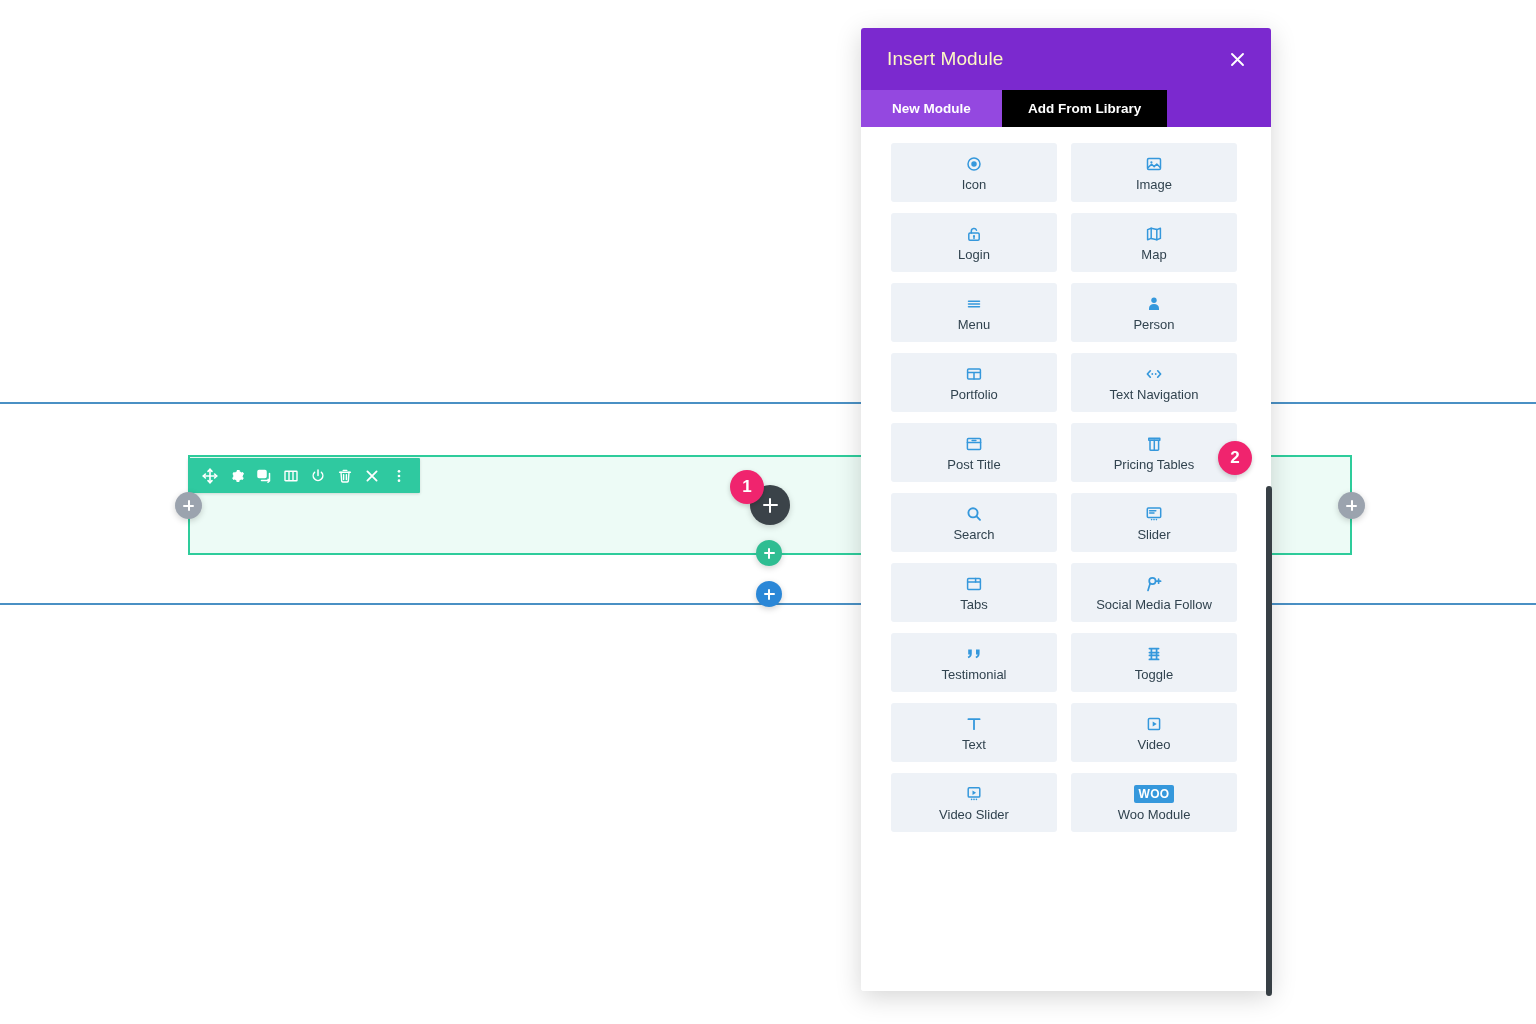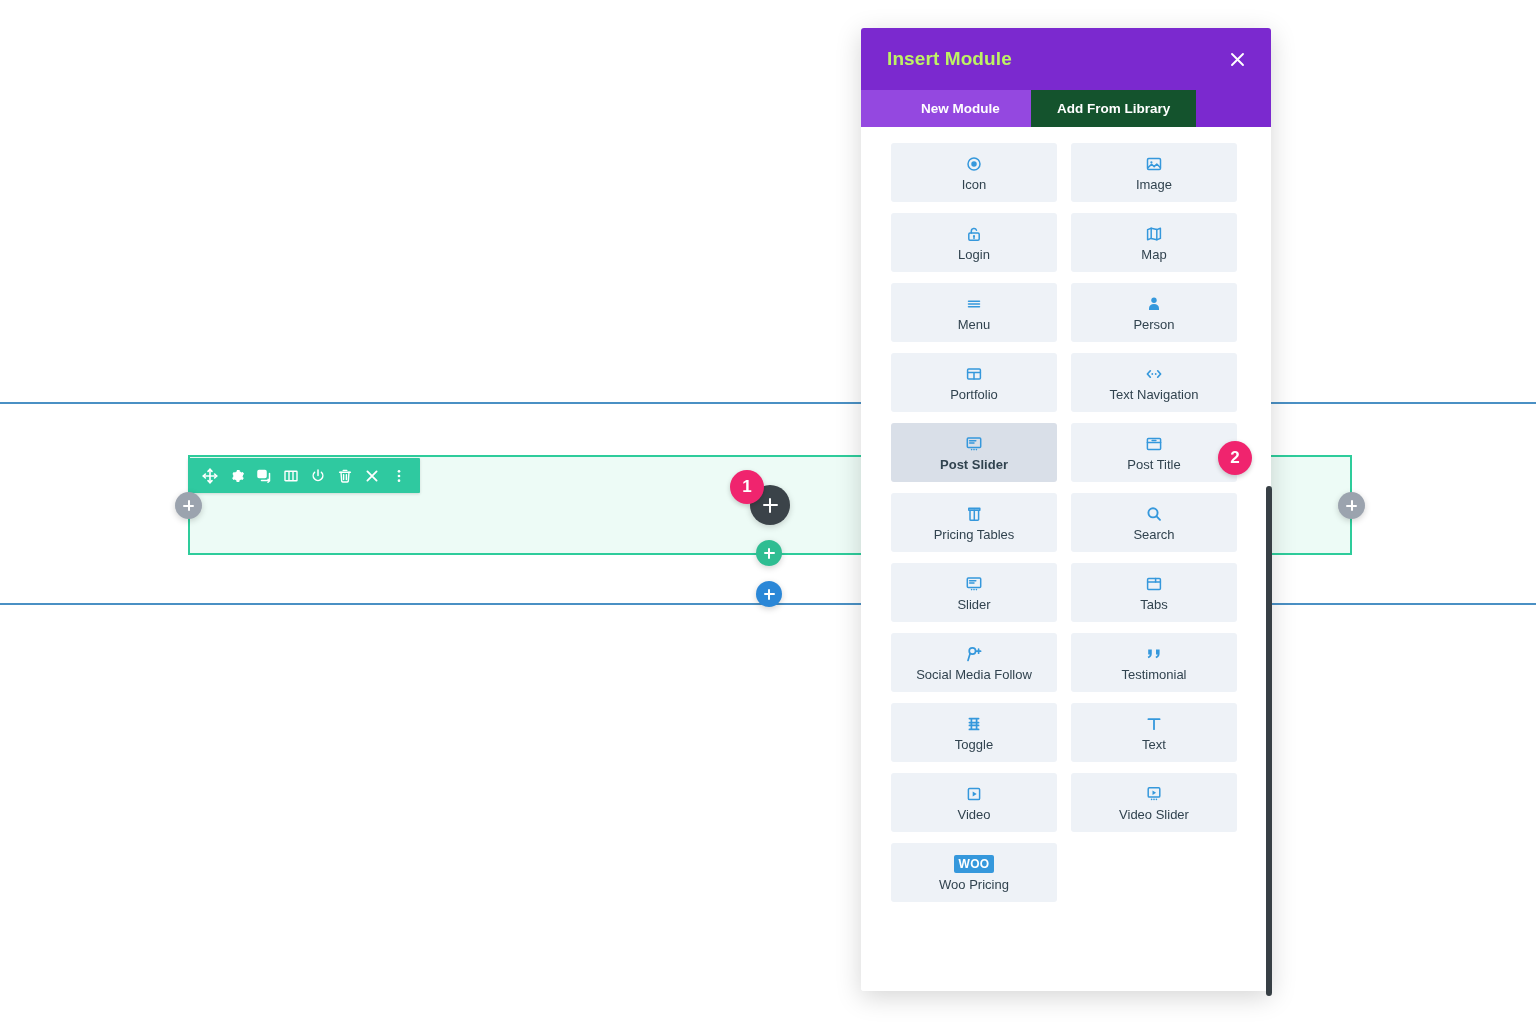--- a/index.html
+++ b/index.html
@@ -95,30 +95,30 @@
     border-radius:3px;
     overflow:hidden;
     z-index:20;
     display:flex;flex-direction:column;
   }
   #modal-header{
     height:62px;background:#7b29cf;
     display:flex;align-items:center;justify-content:space-between;
     padding:0 24px 0 26px;flex:none;
   }
-  #modal-title{color:#bef264;font-size:19px;font-weight:700;letter-spacing:.1px;}
+  #modal-title{color:#fef9c3;font-size:19px;font-weight:400;letter-spacing:.1px;}
   #modal-close{color:#fff;cursor:pointer;display:flex;align-items:center;}
   #modal-tabs{height:37px;background:#7b29cf;display:flex;flex:none;}
   .tab{
     display:flex;align-items:center;justify-content:center;
     color:#fff;font-size:13.5px;font-weight:700;cursor:pointer;
     height:37px;
   }
-  #tab-new{width:141px;background:#9448e0;padding-left:29px;}
-  #tab-library{width:auto;padding:0 26px;background:#14532d;}
+  #tab-new{width:141px;background:#9448e0;}
+  #tab-library{width:auto;padding:0 26px;background:#000000;}
   #modal-body{
     flex:1;background:#fff;padding:16px 30px 0 30px;
     box-sizing:border-box;overflow:hidden;
   }
   #module-grid{
     display:grid;grid-template-columns:166px 166px;
     column-gap:14px;row-gap:11px;
   }
   .tile{
     height:59px;background:#eef2f7;border-radius:3px;
@@ -307,71 +307,59 @@
         <div class="tile">
           <div class="tile-icon">
             <svg width="20" height="20" viewBox="0 0 20 20" fill="none" stroke="#3598dc" stroke-width="1.7" stroke-linecap="round" stroke-linejoin="round">
               <path d="M6.3 6.8L3.4 10l2.9 3.2M13.7 6.8L16.6 10l-2.9 3.2"></path>
               <circle cx="8.3" cy="10" r=".9" fill="#3598dc" stroke="none"></circle>
               <circle cx="11.7" cy="10" r=".9" fill="#3598dc" stroke="none"></circle>
             </svg>
           </div>
           <div class="tile-label">Text Navigation</div>
         </div>
-        <div class="tile selected">
+        <div class="tile">
+          <div class="tile-icon">
+            <svg width="20" height="20" viewBox="0 0 20 20" fill="none" stroke="#3598dc" stroke-width="1.5" stroke-linecap="round" stroke-linejoin="round">
+              <rect x="3.4" y="4.4" width="13.2" height="11.2" rx="1"></rect>
+              <path d="M3.4 8.4h13.2"></path>
+              <path d="M8.1 6.4h3.8"></path>
+            </svg>
+          </div>
+          <div class="tile-label">Post Title</div>
+        </div>
+        <div class="tile">
+          <div class="tile-icon">
+            <svg width="20" height="20" viewBox="0 0 20 20" fill="none" stroke="#3598dc" stroke-width="1.5" stroke-linecap="round" stroke-linejoin="round">
+              <path d="M6 6.2h8.6v9.2a.8.8 0 0 1-.8.8H6.8a.8.8 0 0 1-.8-.8V6.2z"></path>
+              <path d="M4.8 4.2h11v2h-11z"></path>
+              <path d="M10.3 6.2v10"></path>
+            </svg>
+          </div>
+          <div class="tile-label">Pricing Tables</div>
+        </div>
+        <div class="tile">
+          <div class="tile-icon">
+            <svg width="20" height="20" viewBox="0 0 20 20" fill="none" stroke="#3598dc" stroke-width="1.9" stroke-linecap="round">
+              <circle cx="9" cy="8.8" r="4.6"></circle>
+              <path d="M12.6 12.4l3.4 3.4"></path>
+            </svg>
+          </div>
+          <div class="tile-label">Search</div>
+        </div>
+        <div class="tile">
           <div class="tile-icon">
             <svg width="20" height="20" viewBox="0 0 20 20" fill="none" stroke="#3598dc" stroke-width="1.5" stroke-linecap="round" stroke-linejoin="round">
               <rect x="3.3" y="4" width="13.4" height="9.4" rx="1"></rect>
               <path d="M5.6 6.7h6.2M5.6 9.1h4.4"></path>
               <circle cx="7.6" cy="15.6" r=".8" fill="#3598dc" stroke="none"></circle>
               <circle cx="10" cy="15.6" r=".8" fill="#3598dc" stroke="none"></circle>
               <circle cx="12.4" cy="15.6" r=".8" fill="#3598dc" stroke="none"></circle>
             </svg>
           </div>
-          <div class="tile-label">Post Slider</div>
-        </div>
-        <div class="tile">
-          <div class="tile-icon">
-            <svg width="20" height="20" viewBox="0 0 20 20" fill="none" stroke="#3598dc" stroke-width="1.5" stroke-linecap="round" stroke-linejoin="round">
-              <rect x="3.4" y="4.4" width="13.2" height="11.2" rx="1"></rect>
-              <path d="M3.4 8.4h13.2"></path>
-              <path d="M8.1 6.4h3.8"></path>
-            </svg>
-          </div>
-          <div class="tile-label">Post Title</div>
-        </div>
-        <div class="tile">
-          <div class="tile-icon">
-            <svg width="20" height="20" viewBox="0 0 20 20" fill="none" stroke="#3598dc" stroke-width="1.5" stroke-linecap="round" stroke-linejoin="round">
-              <path d="M6 6.2h8.6v9.2a.8.8 0 0 1-.8.8H6.8a.8.8 0 0 1-.8-.8V6.2z"></path>
-              <path d="M4.8 4.2h11v2h-11z"></path>
-              <path d="M10.3 6.2v10"></path>
-            </svg>
-          </div>
-          <div class="tile-label">Pricing Tables</div>
-        </div>
-        <div class="tile">
-          <div class="tile-icon">
-            <svg width="20" height="20" viewBox="0 0 20 20" fill="none" stroke="#3598dc" stroke-width="1.9" stroke-linecap="round">
-              <circle cx="9" cy="8.8" r="4.6"></circle>
-              <path d="M12.6 12.4l3.4 3.4"></path>
-            </svg>
-          </div>
-          <div class="tile-label">Search</div>
-        </div>
-        <div class="tile">
-          <div class="tile-icon">
-            <svg width="20" height="20" viewBox="0 0 20 20" fill="none" stroke="#3598dc" stroke-width="1.5" stroke-linecap="round" stroke-linejoin="round">
-              <rect x="3.3" y="4" width="13.4" height="9.4" rx="1"></rect>
-              <path d="M5.6 6.7h6.2M5.6 9.1h4.4"></path>
-              <circle cx="7.6" cy="15.6" r=".8" fill="#3598dc" stroke="none"></circle>
-              <circle cx="10" cy="15.6" r=".8" fill="#3598dc" stroke="none"></circle>
-              <circle cx="12.4" cy="15.6" r=".8" fill="#3598dc" stroke="none"></circle>
-            </svg>
-          </div>
           <div class="tile-label">Slider</div>
         </div>
         <div class="tile">
           <div class="tile-icon">
             <svg width="20" height="20" viewBox="0 0 20 20" fill="none" stroke="#3598dc" stroke-width="1.5" stroke-linecap="round" stroke-linejoin="round">
               <rect x="3.6" y="4.6" width="12.8" height="10.8" rx="1"></rect>
               <path d="M3.6 8h12.8"></path>
               <path d="M11.6 4.6V8"></path>
             </svg>
           </div>
@@ -429,19 +417,19 @@
               <circle cx="10" cy="15.4" r=".8" fill="#3598dc" stroke="none"></circle>
               <circle cx="12.4" cy="15.4" r=".8" fill="#3598dc" stroke="none"></circle>
             </svg>
           </div>
           <div class="tile-label">Video Slider</div>
         </div>
         <div class="tile">
           <div class="tile-icon">
             <span class="woo-chip">WOO</span>
           </div>
-          <div class="tile-label">Woo Pricing</div>
+          <div class="tile-label">Woo Module</div>
         </div>
       </div>
   </div>
 </div>
 
 <div class="badge" id="badge-2">2</div>
 
 </body></html>

